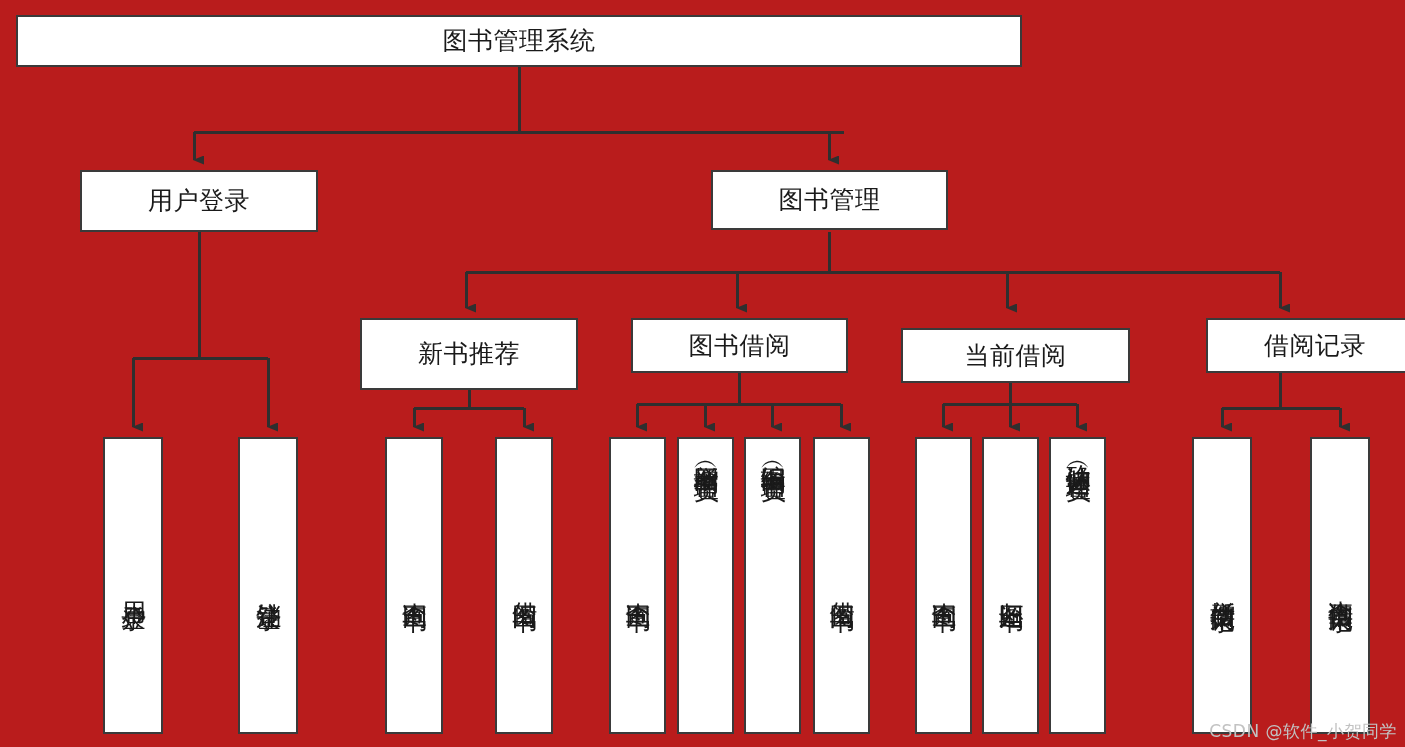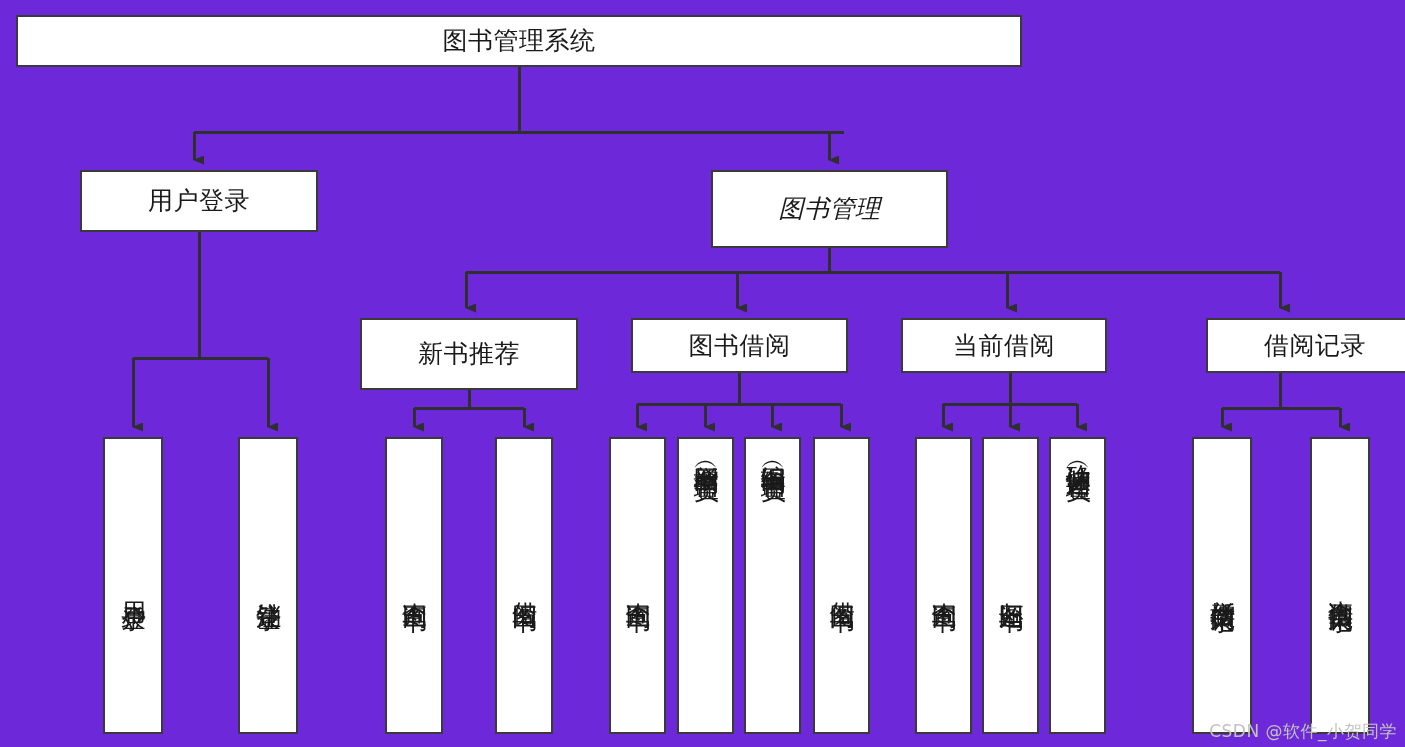--- a/index.html
+++ b/index.html
@@ -8,21 +8,21 @@
     padding: 0;
     background: #ffffff;
   }
   body {
     font-family: "DejaVu Sans", "Liberation Sans", sans-serif;
   }
   #diagram-root {
     position: relative;
     width: 1405px;
     height: 747px;
-    background: #6d28d9;
+    background: #b91c1c;
     overflow: hidden;
   }
   #connector-layer {
     position: absolute;
     left: 0;
     top: 0;
     width: 1405px;
     height: 747px;
     pointer-events: none;
   }
@@ -136,33 +136,33 @@
   </svg>
 
   <div class="node root horiz" style="left:16px; top:15px; width:1006px; height:52px;">
     <span class="node-label">图书管理系统</span>
   </div>
 
   <div class="node horiz" style="left:80px; top:170px; width:238px; height:62px;">
     <span class="node-label">用户登录</span>
   </div>
 
-  <div class="node horiz" style="left:711px; top:170px; width:237px; height:78px;font-style:italic;">
+  <div class="node horiz" style="left:711px; top:170px; width:237px; height:60px;">
     <span class="node-label">图书管理</span>
   </div>
 
   <div class="node horiz" style="left:360px; top:318px; width:218px; height:72px;">
     <span class="node-label">新书推荐</span>
   </div>
 
   <div class="node horiz" style="left:631px; top:318px; width:217px; height:55px;">
     <span class="node-label">图书借阅</span>
   </div>
 
-  <div class="node horiz" style="left:901px; top:318px; width:206px; height:55px;">
+  <div class="node horiz" style="left:901px; top:328px; width:229px; height:55px;">
     <span class="node-label">当前借阅</span>
   </div>
 
   <div class="node horiz" style="left:1206px; top:318px; width:218px; height:55px;">
     <span class="node-label">借阅记录</span>
   </div>
 
   <div class="node vert centered" style="left:103px; top:437px; width:60px; height:297px;">
     <span class="node-label">用户登录</span>
   </div>

